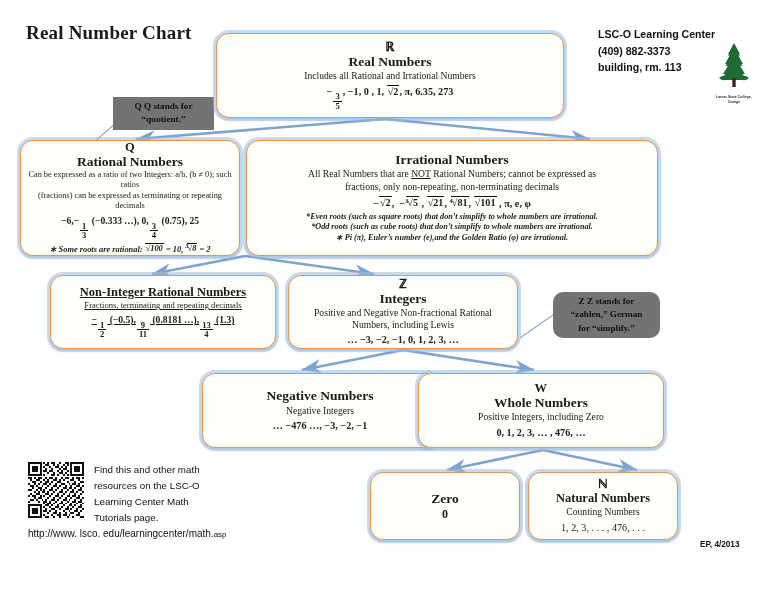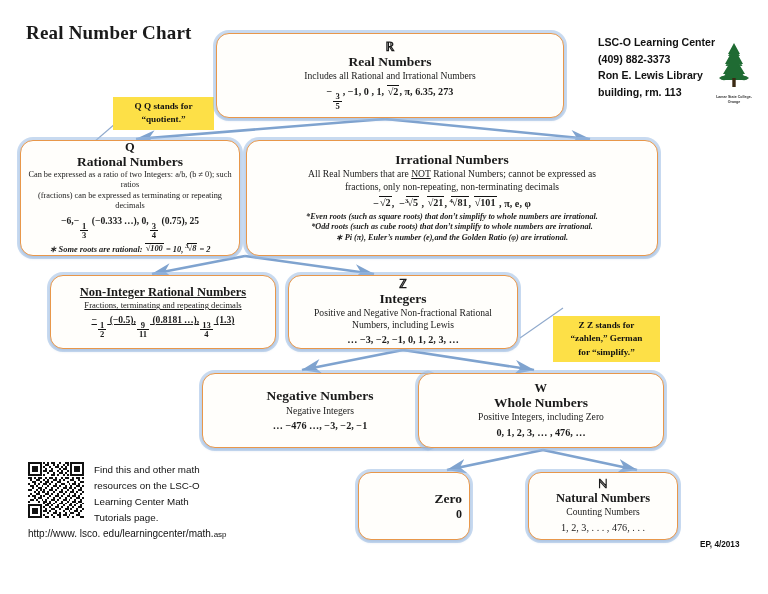--- a/index.html
+++ b/index.html
@@ -22,31 +22,31 @@
 
   
   .fr{display:inline-flex;flex-direction:column;vertical-align:-0.45em;
       text-align:center;line-height:1;margin:0 1px;}
   .fr .n{font-size:8.6px;padding:0 2px;}
   .fr .d{font-size:8.6px;border-top:1.1px solid #111;padding:0 2px;}
   .rt{border-top:1.1px solid #111;padding:0 1px;}
   .idx{font-size:6.5px;vertical-align:.55em;margin-right:-2px;}
 
   
-  .callout{position:absolute;background:#fde047;color:#111;
+  .callout{position:absolute;background:#737373;color:#111;
            font-size:9.2px;line-height:1.45;text-align:center;
            padding:3px 5px;box-sizing:border-box;font-weight:bold;}
   .callout .big{font-weight:bold;}
 
   
   #chart-title{position:absolute;left:26px;top:22px;font-size:19px;font-weight:bold;
                font-family:"Liberation Serif",serif;letter-spacing:.2px;}
   #org-block{position:absolute;left:598px;top:26px;width:120px;
              font-family:"Liberation Sans",sans-serif;font-weight:bold;
-             font-size:10.6px;line-height:1.58;color:#111;margin-top:8px;}
+             font-size:10.6px;line-height:1.58;color:#111;}
   #logo{position:absolute;left:707px;top:42px;width:54px;height:62px;}
   #logo .cap{font-size:3.6px;text-align:center;line-height:1.35;color:#333;
              font-family:"Liberation Sans",sans-serif;font-weight:bold;margin-top:1px;}
 
   
   #qr{position:absolute;left:28px;top:462px;width:56px;height:56px;}
   #qr-text{position:absolute;left:94px;top:462px;width:185px;
            font-family:"Liberation Sans",sans-serif;font-size:9.8px;line-height:1.62;color:#111;}
   #url{position:absolute;left:28px;top:528px;
        font-family:"Liberation Sans",sans-serif;font-size:10px;color:#111;}
@@ -81,21 +81,20 @@
 
   <path d="M123,117 L94,142" stroke="#8fa9cc" stroke-width="1.1" fill="none"></path>
   <path d="M563,308 L520,338" stroke="#8fa9cc" stroke-width="1.1" fill="none"></path>
 </svg>
 
 <div id="chart-title">Real Number Chart</div>
 
 <div id="org-block">
   <div>LSC-O Learning Center</div>
   <div>(409) 882-3373</div>
-  <div>Ron E. Lewis Library</div>
   <div>building, rm. 113</div>
 </div>
 
 <div id="logo">
   <svg width="54" height="48" viewBox="0 0 54 48">
     <g fill="#1f6b33">
       <path d="M27 1 L33 12 L30.5 12 L36 22 L32 22 L38 32 L16 32 L22 22 L18 22 L23.5 12 L21 12 Z"></path>
       <path d="M27 4 L21 14 L24 14 L18.5 24 L23 24 L17 34 L37 34 L31 24 L35.5 24 L30 14 L33 14 Z" opacity=".92"></path>
       <path d="M20 30 L16 38 L38 38 L34 30 Z"></path>
       <path d="M25.3 36 h3.4 v9 h-3.4 z" fill="#3b2a14"></path>
@@ -110,21 +109,21 @@
 </div>
 
 <div class="callout" style="left:113px;top:97px;width:101px;">
   <div>
     <span class="big">Q</span>
     <span>Q stands for</span>
   </div>
   <div>“quotient.”</div>
 </div>
 
-<div class="callout" style="left:553px;top:316px;width:107px;">
+<div class="callout" style="left:553px;top:292px;width:107px;border-radius:10px;">
   <div>
     <span class="big">Z</span>
     <span>Z stands for</span>
   </div>
   <div>“zahlen,” German</div>
   <div>for “simplify.”</div>
 </div>
 
 <div class="node" style="left:216px;top:33px;width:348px;height:85px;">
   <div class="sym" style="font-size:13px;">ℝ</div>
@@ -202,21 +201,21 @@
   <div class="ex">… −476 …, −3, −2, −1</div>
 </div>
 
 <div class="node" style="left:418px;top:373px;width:246px;height:75px;">
   <div class="sym">W</div>
   <div class="ttl">Whole Numbers</div>
   <div class="desc">Positive Integers, including Zero</div>
   <div class="ex">0, 1, 2, 3, … , 476, …</div>
 </div>
 
-<div class="node" style="left:358px;top:472px;width:112px;height:68px;align-items:flex-end;">
+<div class="node" style="left:370px;top:472px;width:150px;height:68px;">
   <div class="ttl">Zero</div>
   <div class="ex" style="font-size:12px;margin-top:1px;">0</div>
 </div>
 
 <div class="node" style="left:528px;top:472px;width:150px;height:68px;">
   <div class="sym">ℕ</div>
   <div class="ttl sm">Natural Numbers</div>
   <div class="desc">Counting Numbers</div>
   <div class="ex" style="font-weight:normal;">1, 2, 3, . . . , 476, . . .</div>
 </div>

